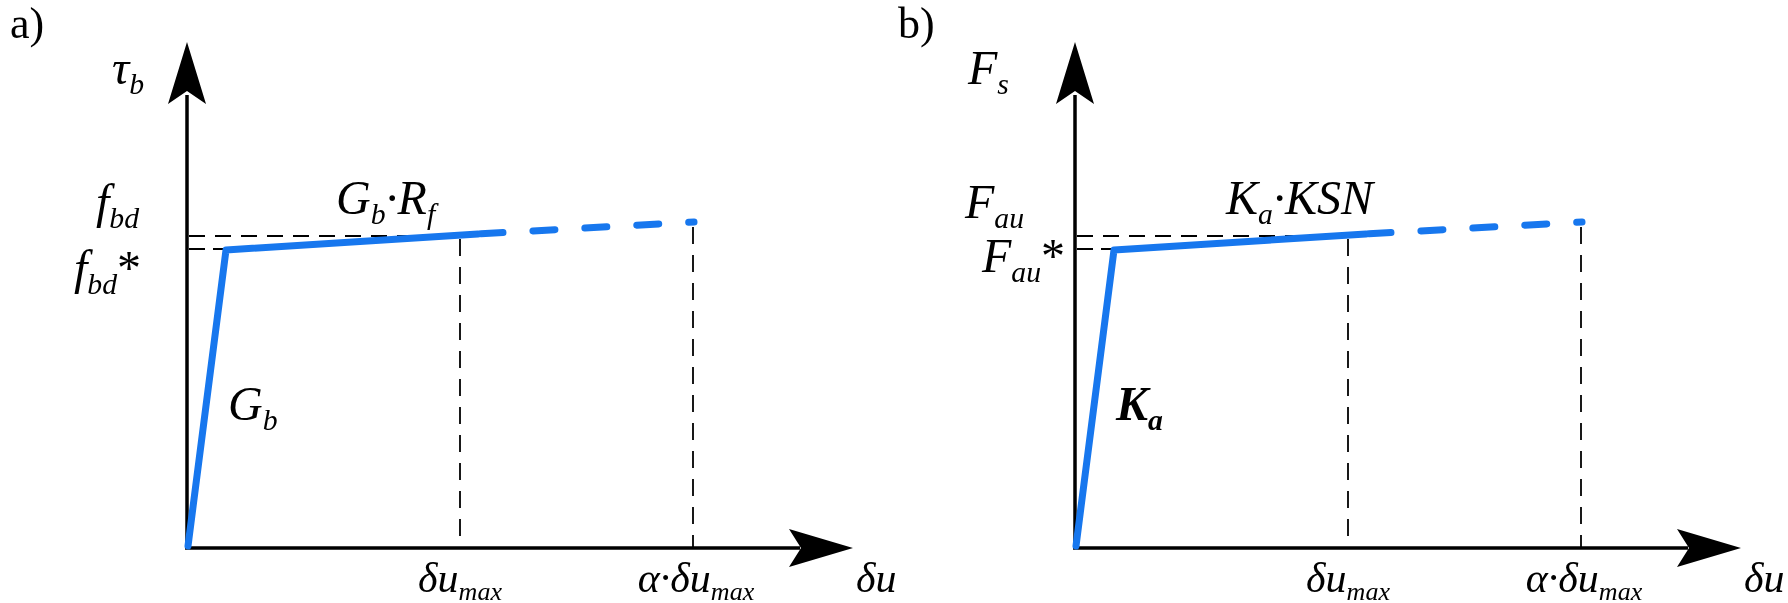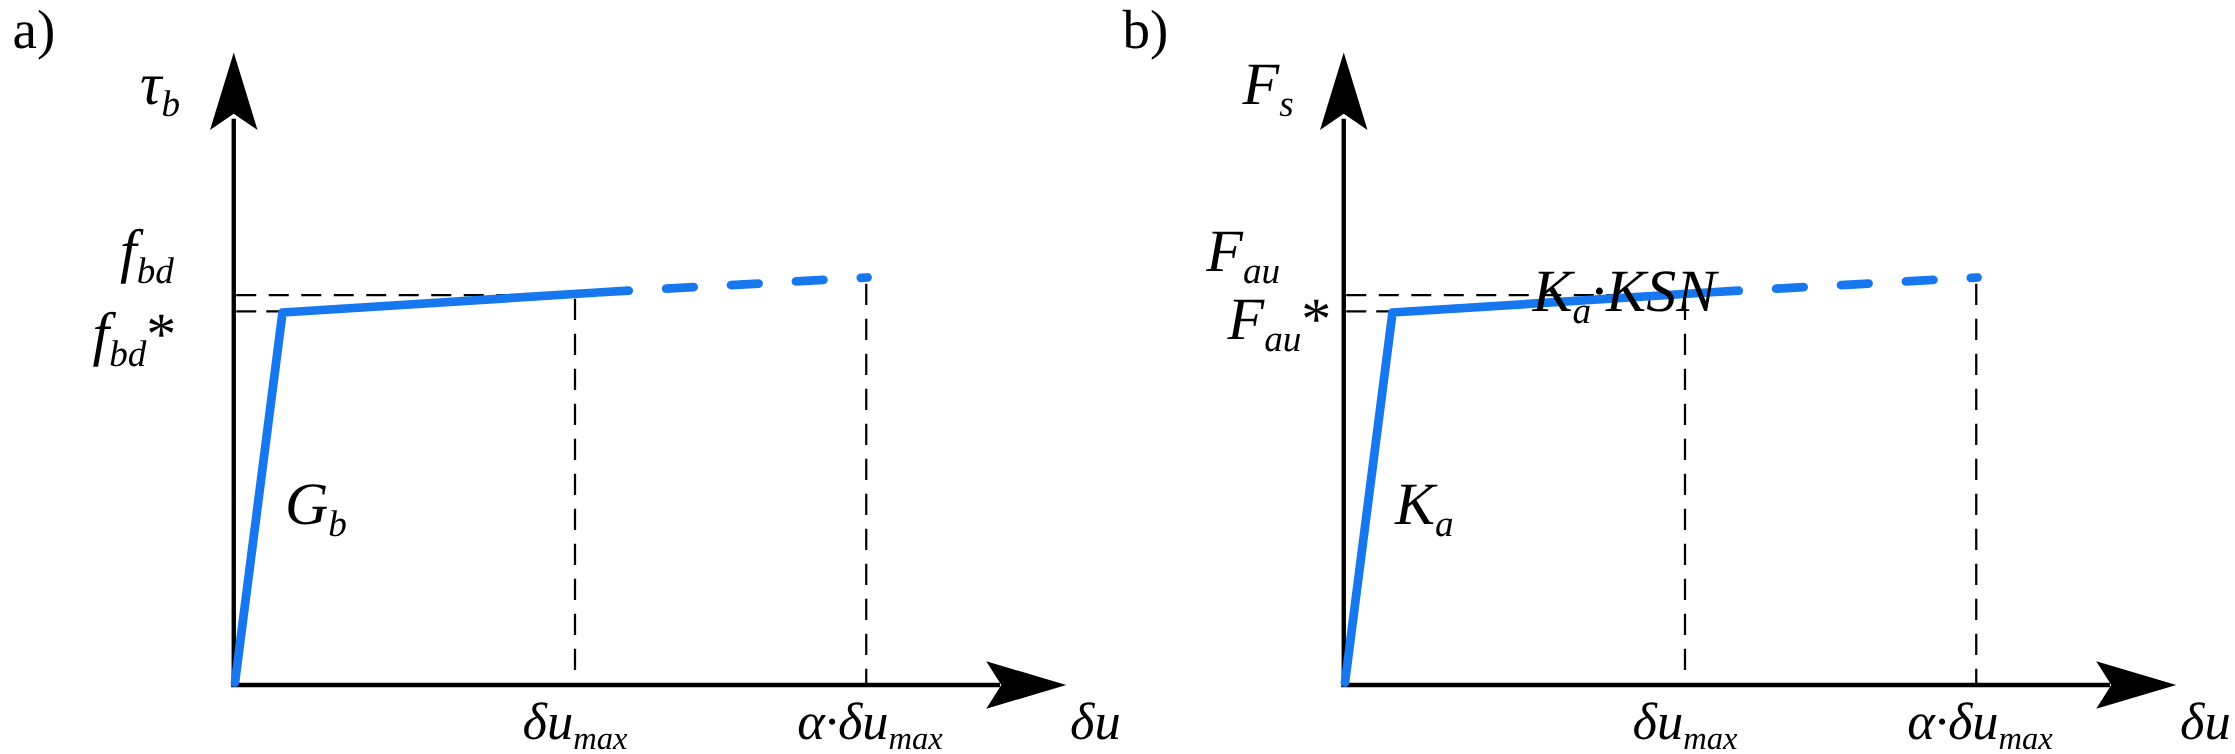--- a/index.html
+++ b/index.html
@@ -67,38 +67,39 @@
   <div class="lbl tag" style="left:10px;top:2px;">a)</div>
 
   <div class="lbl" style="left:112px;top:44px;"><span>τ</span><span class="sub">b</span></div>
 
   <div class="lbl" style="left:96px;top:178px;"><span>f</span><span class="sub">bd</span></div>
 
   <div class="lbl" style="left:74px;top:244px;"><span>f</span><span class="sub">bd</span><span class="star">*</span></div>
 
   <div class="lbl" style="left:228px;top:380px;"><span>G</span><span class="sub">b</span></div>
 
+  <div class="lbl" style="left:336px;top:174px;"><span>G</span><span class="sub">b</span><span>·</span><span>R</span><span class="sub">f</span></div>
 
   <div class="lbl xtick" style="left:460px;top:557px;"><span>δu</span><span class="sub">max</span></div>
 
   <div class="lbl xtick" style="left:696px;top:557px;"><span>α·δu</span><span class="sub">max</span></div>
 
   <div class="lbl xaxis-lbl" style="left:856px;top:557px;">δu</div>
 
   <div class="lbl tag" style="left:898px;top:2px;">b)</div>
 
-  <div class="lbl" style="left:994px;top:44px;"><span>F</span><span class="sub">s</span></div>
+  <div class="lbl" style="left:968px;top:44px;"><span>F</span><span class="sub">s</span></div>
 
   <div class="lbl" style="left:965px;top:178px;"><span>F</span><span class="sub">au</span></div>
 
   <div class="lbl" style="left:982px;top:232px;text-align:right;"><span>F</span><span class="sub">au</span><span class="star">*</span></div>
 
-  <div class="lbl" style="left:1116px;top:380px;"><span>K</span><span class="sub">a</span></div>
+  <div class="lbl" style="left:1116px;top:380px;font-weight:bold;"><span>K</span><span class="sub">a</span></div>
 
-  <div class="lbl" style="left:1226px;top:174px;margin-top:36px;"><span>K</span><span class="sub">a</span><span>·</span><span>KSN</span><span class="sub"></span></div>
+  <div class="lbl" style="left:1226px;top:174px;"><span>K</span><span class="sub">a</span><span>·</span><span>KSN</span><span class="sub"></span></div>
 
   <div class="lbl xtick" style="left:1348px;top:557px;"><span>δu</span><span class="sub">max</span></div>
 
   <div class="lbl xtick" style="left:1584px;top:557px;"><span>α·δu</span><span class="sub">max</span></div>
 
   <div class="lbl xaxis-lbl" style="left:1744px;top:557px;">δu</div>
 
 </div>
 
 </body></html>

